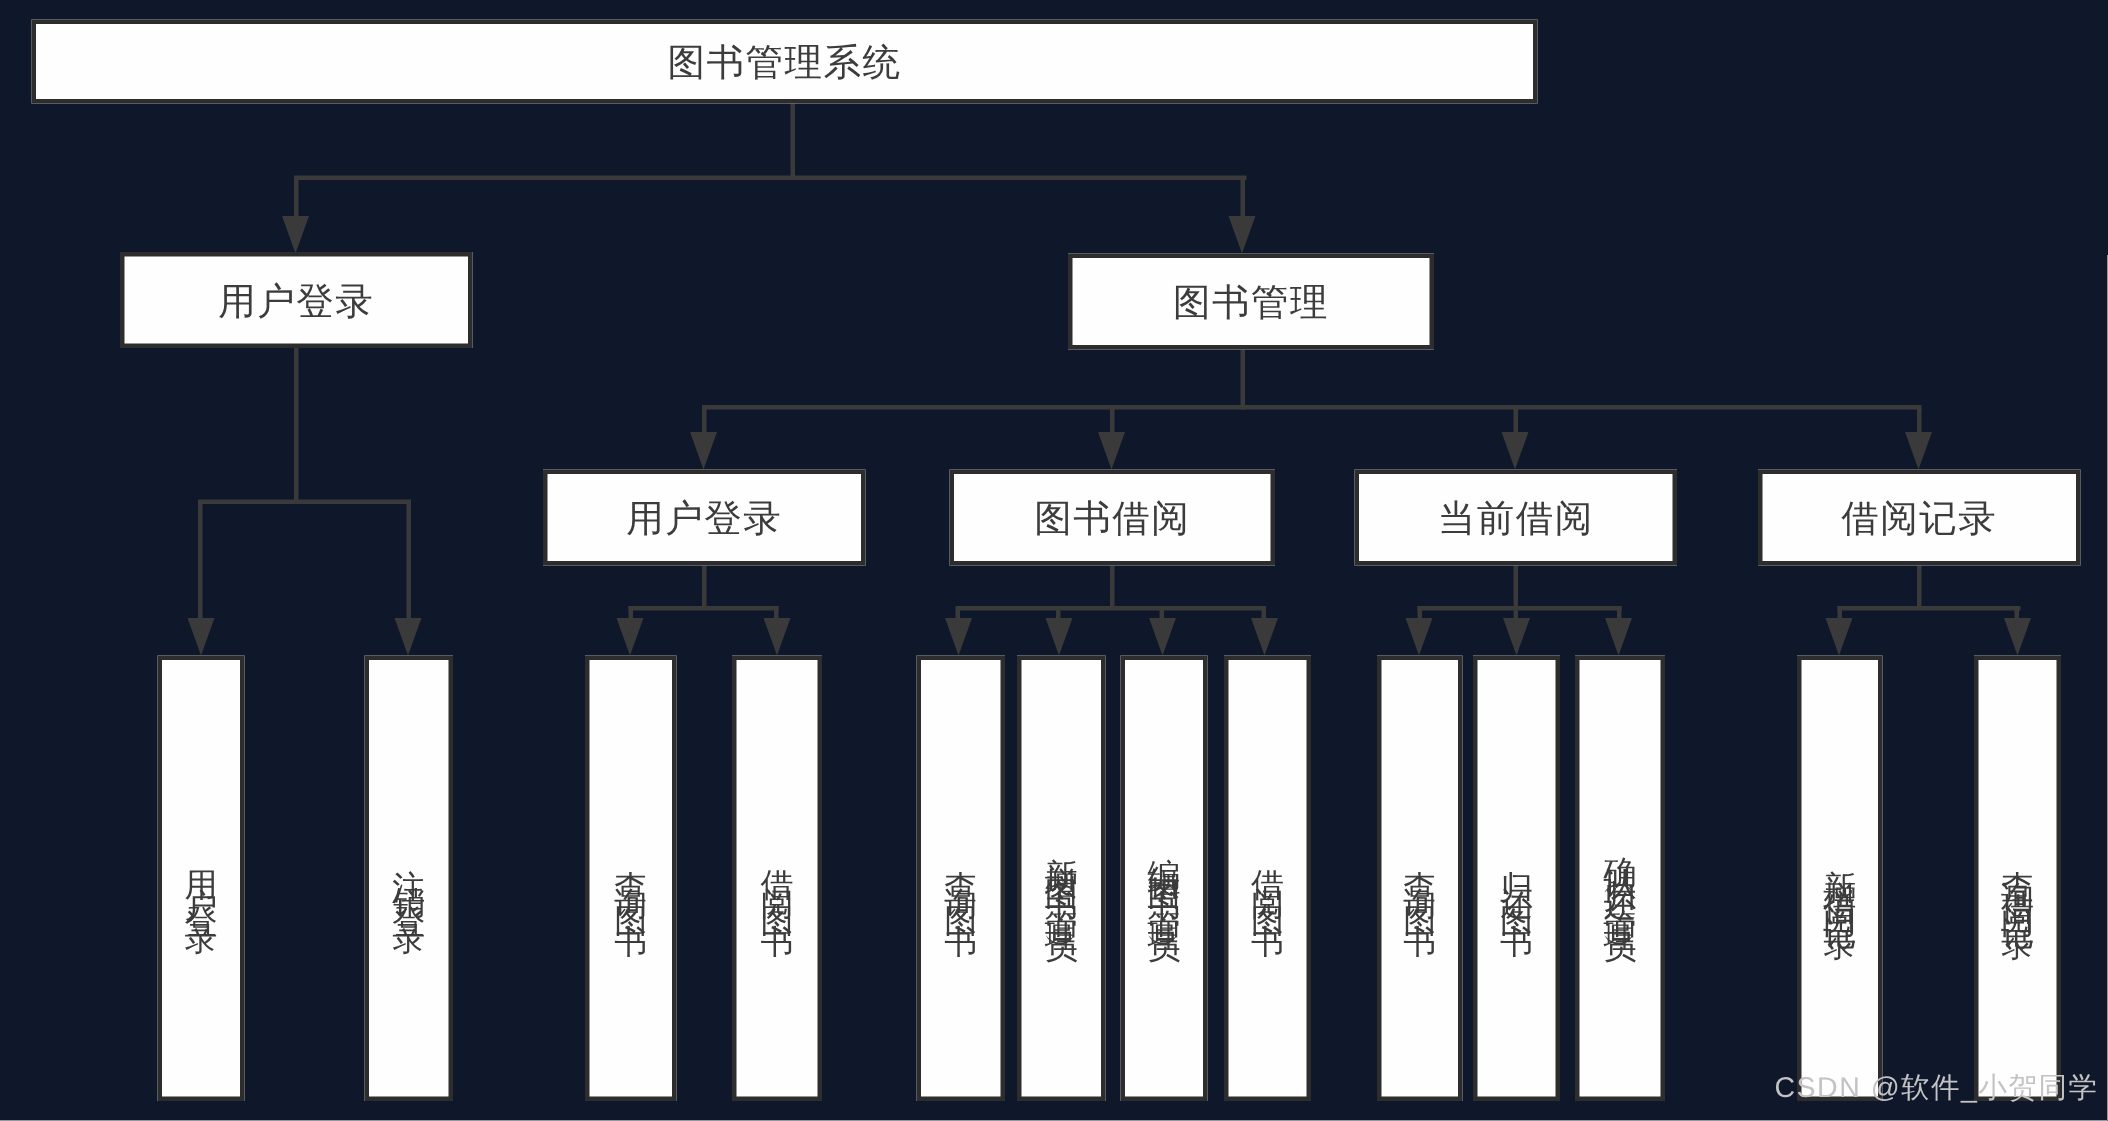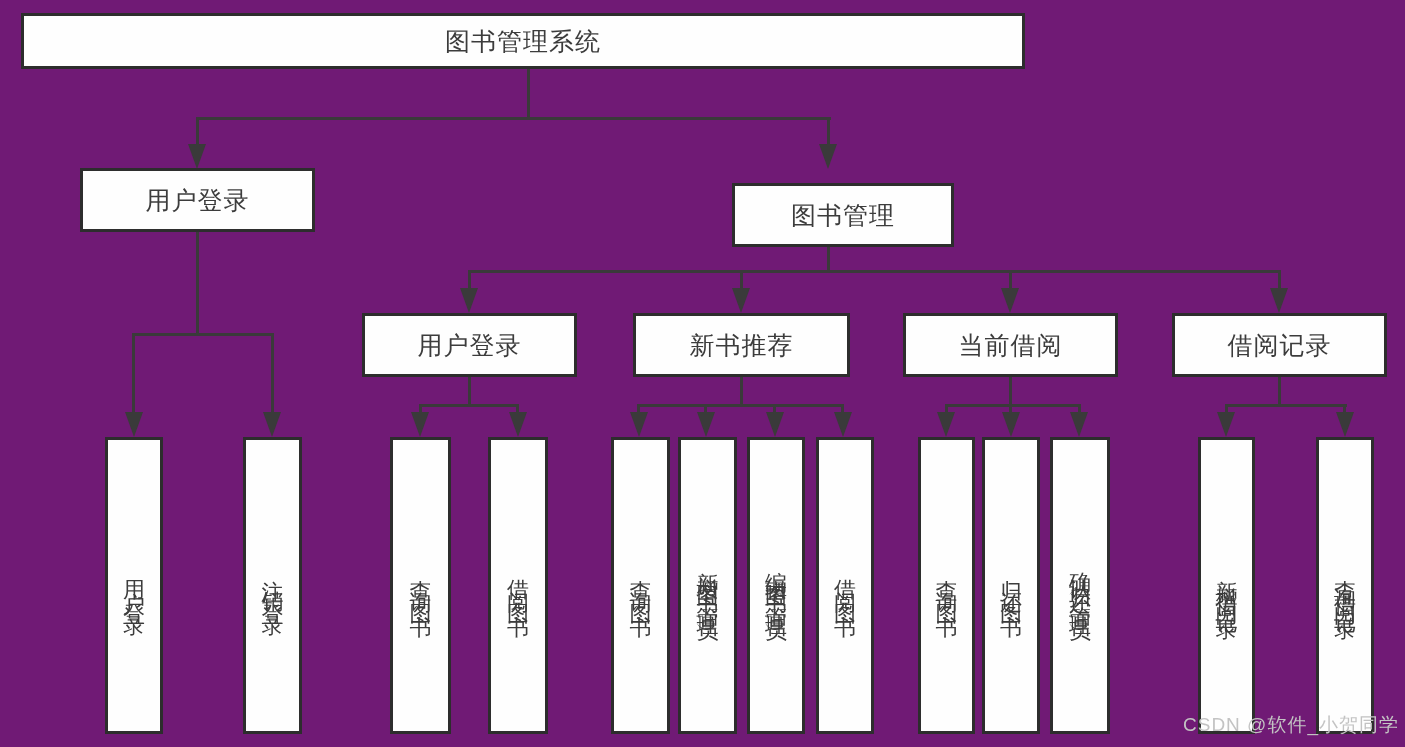--- a/index.html
+++ b/index.html
@@ -1,17 +1,17 @@
 <!DOCTYPE html>
 <html><head>
 <meta charset="utf-8">
 <style>
   html,body { margin:0; padding:0; background:#ffffff; }
   .canvas {
-    position:relative; width:1405px; height:747px; background:#701a75;
+    position:relative; width:1405px; height:747px; background:#0f172a;
     font-family:"Liberation Sans","DejaVu Sans",sans-serif; overflow:hidden;
   }
   .box {
     position:absolute; box-sizing:border-box; background:#fefefe;
     border:3px solid #2d2d2d; display:flex; align-items:center; justify-content:center;
     color:#3c3c3c; text-align:center; z-index:2;
   }
   .hbox { font-size:25px; letter-spacing:1px; }
   .vbox {
     writing-mode:vertical-rl; text-orientation:mixed;
@@ -93,25 +93,25 @@
   <div class="hline" style="left:1225px; top:404px; width:122px;"></div>
   <div class="vline" style="left:1225px; top:404px; height:10px;"></div>
   <div class="arrowhead" style="left:1217px; top:412px;"></div>
   <div class="vline" style="left:1343px; top:404px; height:10px;"></div>
   <div class="arrowhead" style="left:1336px; top:412px;"></div>
 
   <div class="box hbox" style="left:21px; top:13px; width:1004px; height:56px;">图书管理系统</div>
 
   <div class="box hbox" style="left:80px; top:168px; width:235px; height:64px;">用户登录</div>
 
-  <div class="box hbox" style="left:712px; top:183px; width:222px; height:64px;margin-left:20px;">图书管理</div>
+  <div class="box hbox" style="left:712px; top:169px; width:244px; height:64px;">图书管理</div>
 
   <div class="box hbox" style="left:362px; top:313px; width:215px; height:64px;">用户登录</div>
 
-  <div class="box hbox" style="left:633px; top:313px; width:217px; height:64px;">新书推荐</div>
+  <div class="box hbox" style="left:633px; top:313px; width:217px; height:64px;">图书借阅</div>
 
   <div class="box hbox" style="left:903px; top:313px; width:215px; height:64px;font-family:Liberation Serif, serif;">当前借阅</div>
 
   <div class="box hbox" style="left:1172px; top:313px; width:215px; height:64px;">借阅记录</div>
 
   <div class="box vbox ls-wide" style="left:105px; top:437px; width:58px; height:297px;">用户登录</div>
 
   <div class="box vbox ls-wide" style="left:243px; top:437px; width:59px; height:297px;">注销登录</div>
 
   <div class="box vbox ls-wide" style="left:390px; top:437px; width:61px; height:297px;">查询图书</div>

